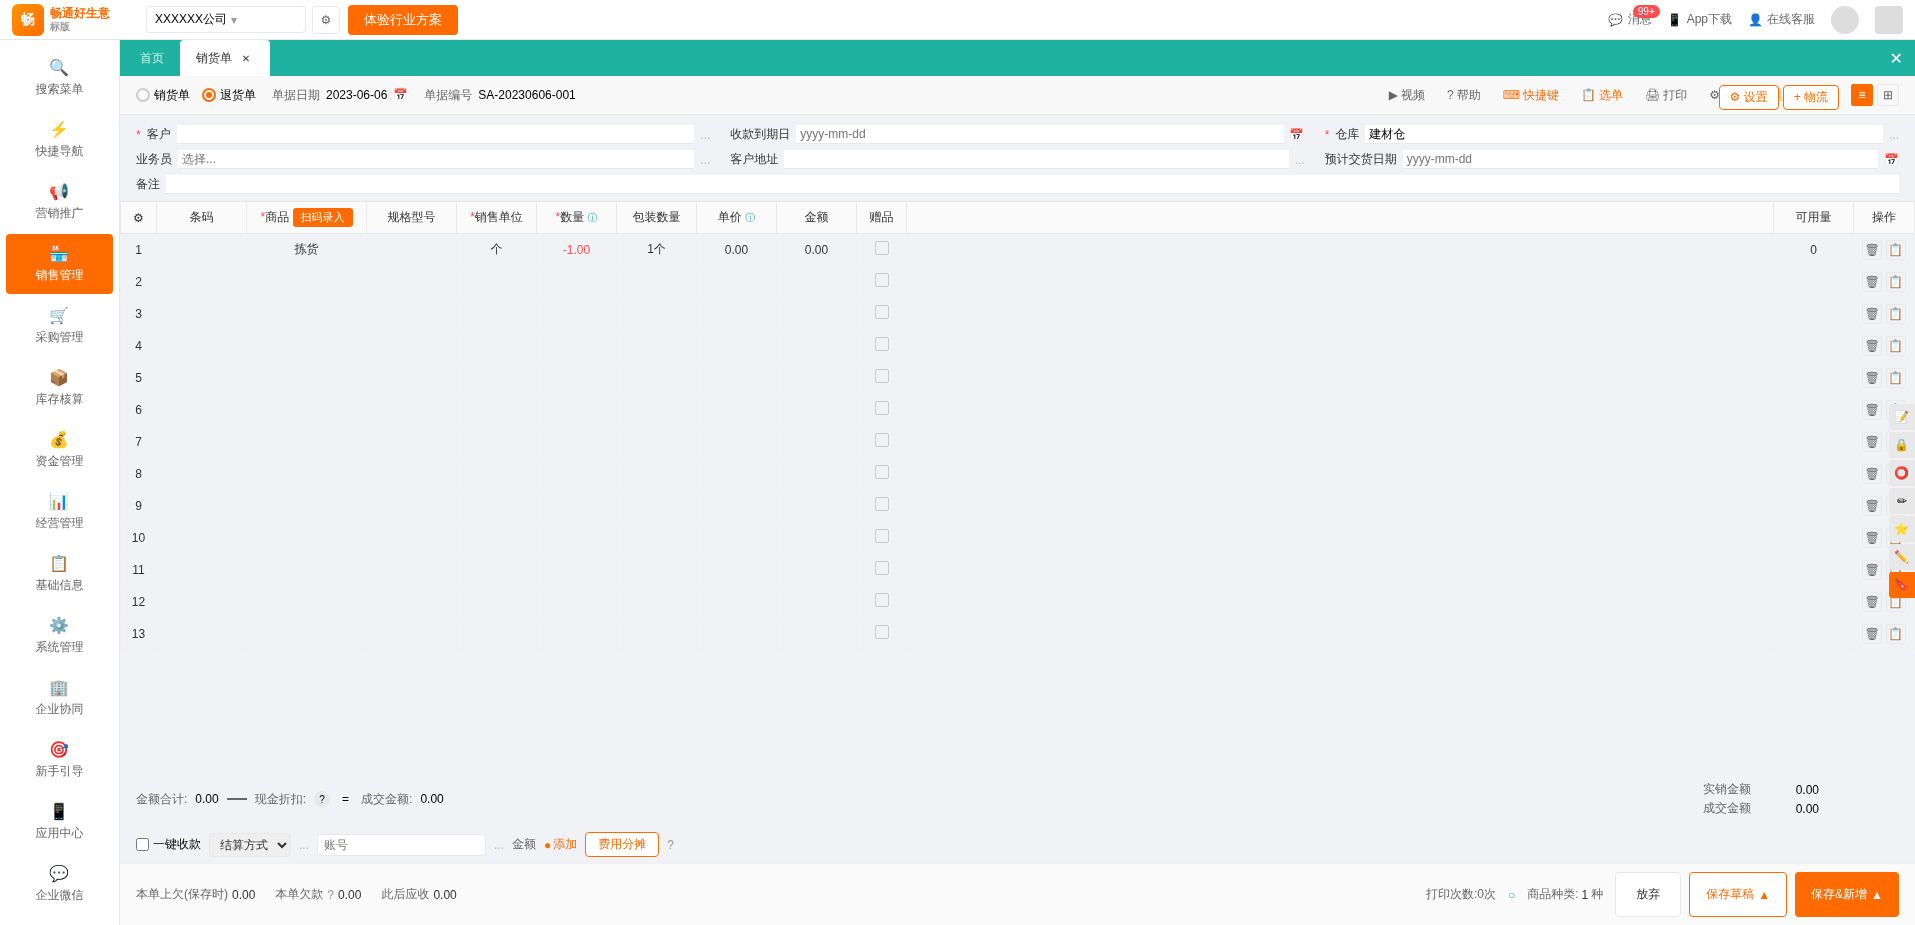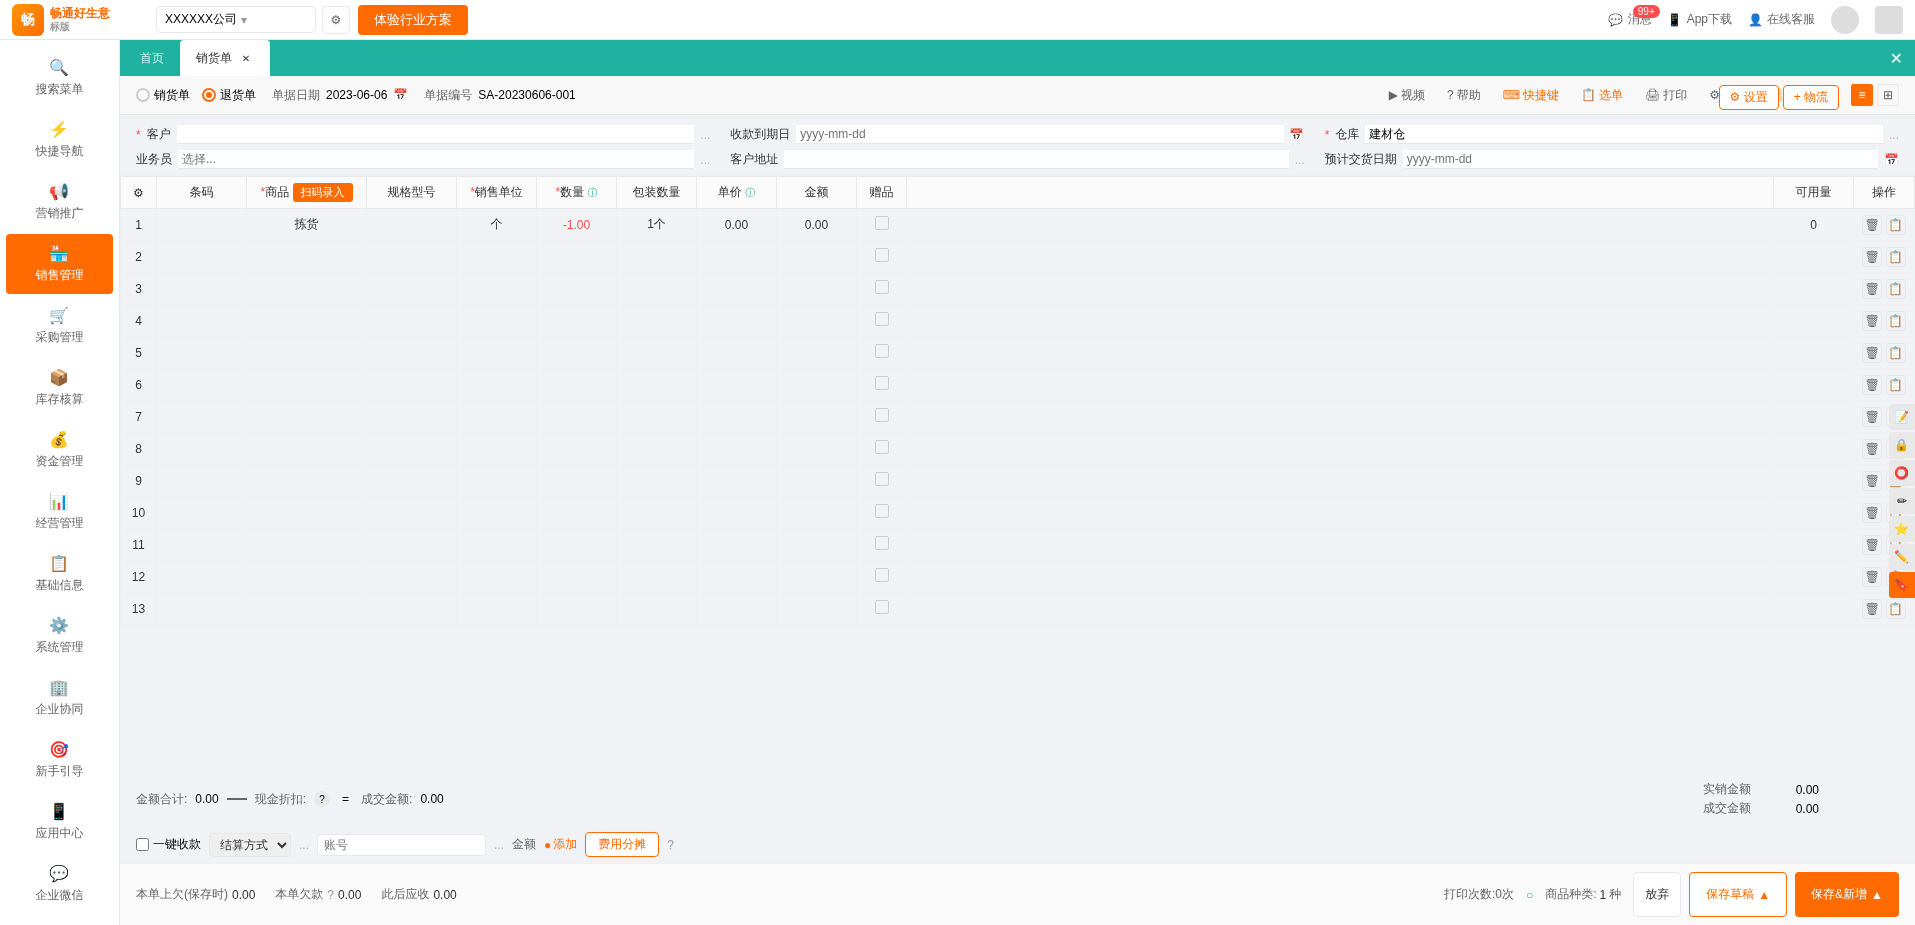--- a/index.html
+++ b/index.html
@@ -2,21 +2,21 @@
 <html><head>
   <meta charset="utf-8">
   <style>
     * { box-sizing: border-box; margin: 0; padding: 0; font-family: 'Microsoft YaHei', Arial, sans-serif; font-size: 12px; }
     body { background: #f0f2f5; width: 1915px; min-height: 925px; overflow: hidden; }
     
     
     .top-bar { display: flex; align-items: center; background: #fff; height: 40px; padding: 0 12px; border-bottom: 1px solid #e8e8e8; }
     .logo-area { display: flex; align-items: center; gap: 6px; color: #ff6b00; font-weight: bold; font-size: 13px; min-width: 120px; }
     .logo-icon { width: 32px; height: 32px; background: linear-gradient(135deg, #ff9500, #ff6b00); border-radius: 6px; display: flex; align-items: center; justify-content: center; color: white; font-size: 14px; }
-    .company-selector { display: flex; align-items: center; border: 1px solid #e8e8e8; border-radius: 4px; padding: 4px 8px; min-width: 160px; cursor: pointer; gap: 4px; margin-left: 24px; }
+    .company-selector { display: flex; align-items: center; border: 1px solid #e8e8e8; border-radius: 4px; padding: 4px 8px; min-width: 160px; cursor: pointer; gap: 4px; margin-left: 14px; }
     .gear-btn { width: 28px; height: 28px; border: 1px solid #e8e8e8; border-radius: 4px; display: flex; align-items: center; justify-content: center; cursor: pointer; margin-left: 6px; color: #666; }
     .trial-btn { background: #ff6b00; color: white; border: none; border-radius: 4px; padding: 6px 16px; cursor: pointer; font-size: 13px; margin-left: 8px; }
     .top-right { display: flex; align-items: center; gap: 16px; margin-left: auto; color: #666; }
     .top-right-item { display: flex; align-items: center; gap: 4px; cursor: pointer; position: relative; }
     .badge { background: #ff4d4f; color: white; border-radius: 10px; padding: 1px 5px; font-size: 10px; position: absolute; top: -6px; right: -8px; }
     .avatar { width: 28px; height: 28px; background: #ddd; border-radius: 50%; }
     
     
     .layout { display: flex; height: calc(925px - 40px); }
     .sidebar { width: 120px; background: #fff; border-right: 1px solid #e8e8e8; display: flex; flex-direction: column; padding: 8px 0; }
@@ -75,21 +75,21 @@
     .payment-select { border: 1px solid #e8e8e8; border-radius: 4px; padding: 3px 6px; color: #333; min-width: 80px; }
     .footer-input { border: 1px solid #e8e8e8; border-radius: 4px; padding: 3px 6px; min-width: 80px; }
     .add-btn { color: #ff6b00; cursor: pointer; display: flex; align-items: center; gap: 2px; }
     .fee-btn { border: 1px solid #ff6b00; color: #ff6b00; background: white; border-radius: 4px; padding: 3px 12px; cursor: pointer; }
     
     
     .status-bar { display: flex; align-items: center; padding: 8px 16px; background: #fafafa; border-top: 1px solid #f0f0f0; gap: 20px; }
     .status-item { display: flex; align-items: center; gap: 4px; color: #666; }
     .status-right { margin-left: auto; display: flex; align-items: center; gap: 12px; }
     .bottom-btns { display: flex; gap: 8px; }
-    .btn-discard { border: 1px solid #e8e8e8; background: white; border-radius: 4px; padding: 6px 11px; cursor: pointer; color: #333; }
+    .btn-discard { border: 1px solid #e8e8e8; background: white; border-radius: 4px; padding: 6px 20px; cursor: pointer; color: #333; }
     .btn-draft { border: 1px solid #ff6b00; background: white; color: #ff6b00; border-radius: 4px; padding: 13px 16px; cursor: pointer; display: flex; align-items: center; gap: 4px; }
     .btn-save { background: #ff6b00; color: white; border: none; border-radius: 4px; padding: 6px 16px; cursor: pointer; display: flex; align-items: center; gap: 4px; }
 
     .form-section { padding: 10px 16px 6px; border-bottom: 1px solid #f0f0f0; position: relative; }
     .field-row { display: flex; align-items: center; gap: 6px; }
 
     .page-wrapper { position: relative; flex: 1; overflow: hidden; display: flex; flex-direction: column; }
   </style>
 </head>
 <body>
@@ -302,20 +302,24 @@
             <input type="text" style="flex: 1 1 0%; border-top: none; border-right: none; border-left: none; border-image: initial; border-bottom: 1px solid rgb(232, 232, 232); padding: 2px 4px; outline: none; font-size: 12px;">
             <span style="color:#bbb;cursor:pointer;">...</span>
           </div>
           <div class="field-row">
             <span style="color:#333;white-space:nowrap;">预计交货日期</span>
             <input type="text" style="flex: 1 1 0%; border-top: none; border-right: none; border-left: none; border-image: initial; border-bottom: 1px solid rgb(232, 232, 232); padding: 2px 4px; outline: none; font-size: 12px; color: rgb(187, 187, 187);" placeholder="yyyy-mm-dd">
             <span style="color:#20b2a0;cursor:pointer;">📅</span>
           </div>
         </div>
 
+        <div style="display:flex;align-items:center;gap:6px;margin-top:6px;">
+          <span style="color:#333;">备注</span>
+          <input type="text" style="flex: 1 1 0%; border-top: none; border-right: none; border-left: none; border-image: initial; border-bottom: 1px solid rgb(232, 232, 232); padding: 2px 4px; outline: none; font-size: 12px;">
+        </div>
       </div>
 
       <div class="table-section">
         <div class="table-wrapper">
           <table class="data-table">
             <thead>
               <tr>
                 <th class="col-num">⚙</th>
                 <th class="col-barcode">条码</th>
                 <th class="col-product">

